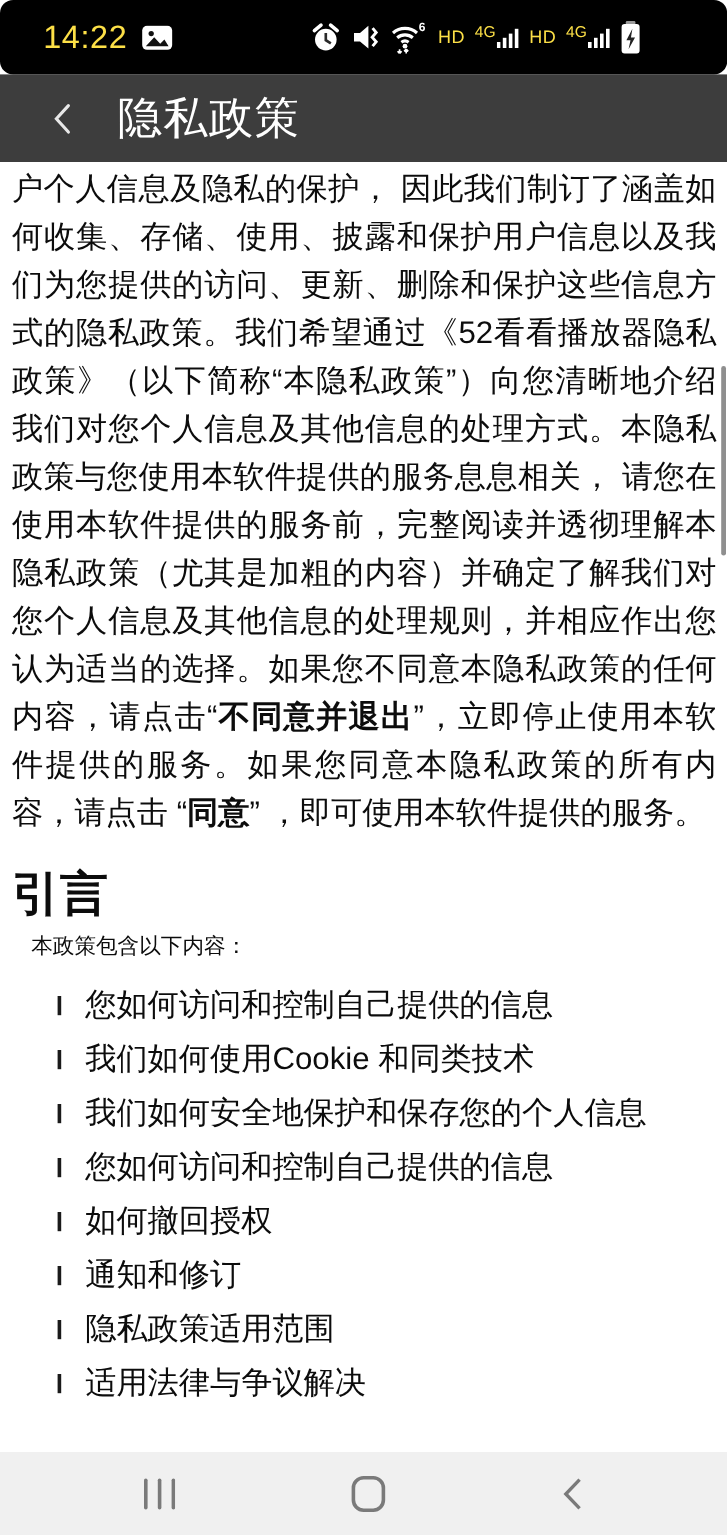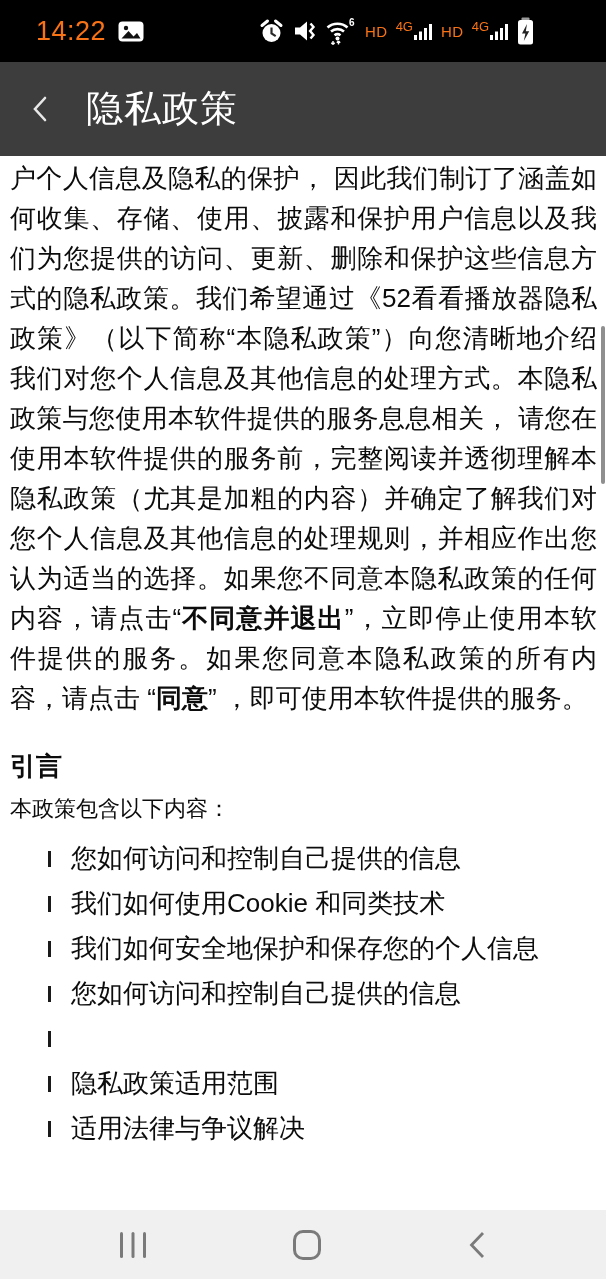--- a/index.html
+++ b/index.html
@@ -16,36 +16,37 @@
   }
 
   
   .status-bar {
     height: 62px;
     background: #000;
     display: flex;
     align-items: center;
     justify-content: space-between;
     padding: 0 0 0 36px;
-    color: #f97316;
+    color: #fde047;
+    border-radius: 11px;
   }
   .sb-left { display: flex; align-items: center; gap: 12px; }
   .sb-time { font-size: 27px; letter-spacing: 0.5px; }
   .sb-right { display: flex; align-items: center; gap: 8px; margin-right: 72px; }
   .sb-badge { font-size: 15px; font-weight: 400; letter-spacing: 0.5px; }
   .sig { display: inline-flex; align-items: flex-end; }
   .sig-label { font-size: 13px; font-weight: 400; position: relative; top: -6px; margin-right: 1px; }
 
   
   .header {
-    height: 94px;
+    height: 73px;
     background: #3d3d3d;
     display: flex;
     align-items: center;
-    padding-left: 24px;
+    padding-left: 36px;
   }
   .header .back-btn { background: none; border: none; padding: 4px; cursor: pointer; display: flex; }
   .page-title {
     color: #fff;
     font-size: 37px;
     font-weight: 400;
     margin-left: 30px;
     letter-spacing: 1px;
   }
 
@@ -58,28 +59,29 @@
     padding: 2px 9px 0 10px;
     overflow: hidden;
   }
   .intro {
     font-size: 26px;
     line-height: 40px;
     text-align: justify;
   }
   .intro b { font-weight: 700; }
   .section-heading {
-    font-size: 26px;
+    font-size: 40px;
     font-weight: 700;
     margin-top: 26px;
     line-height: 44px;
   }
   .toc-subheading {
-    font-size: 22px;
+    font-size: 18px;
     line-height: 42px;
+    margin-left: 16px;
   }
   .toc-list { list-style: none; margin-top: 6px; }
   .toc-list li {
     display: flex;
     align-items: center;
     height: 45px;
     padding-left: 38px;
     font-size: 26px;
   }
   .toc-list .marker {
@@ -199,20 +201,25 @@
         <li>
           <span class="marker"></span>
           <span>我们如何安全地保护和保存您的个人信息</span>
         </li>
         <li>
           <span class="marker"></span>
           <span>您如何访问和控制自己提供的信息</span>
         </li>
         <li>
           <span class="marker"></span>
+          <span>如何撤回授权</span>
+        </li>
+        <li>
+          <span class="marker"></span>
+          <span>通知和修订</span>
         </li>
         <li>
           <span class="marker"></span>
           <span>隐私政策适用范围</span>
         </li>
         <li>
           <span class="marker"></span>
           <span>适用法律与争议解决</span>
         </li>
       </ul>

